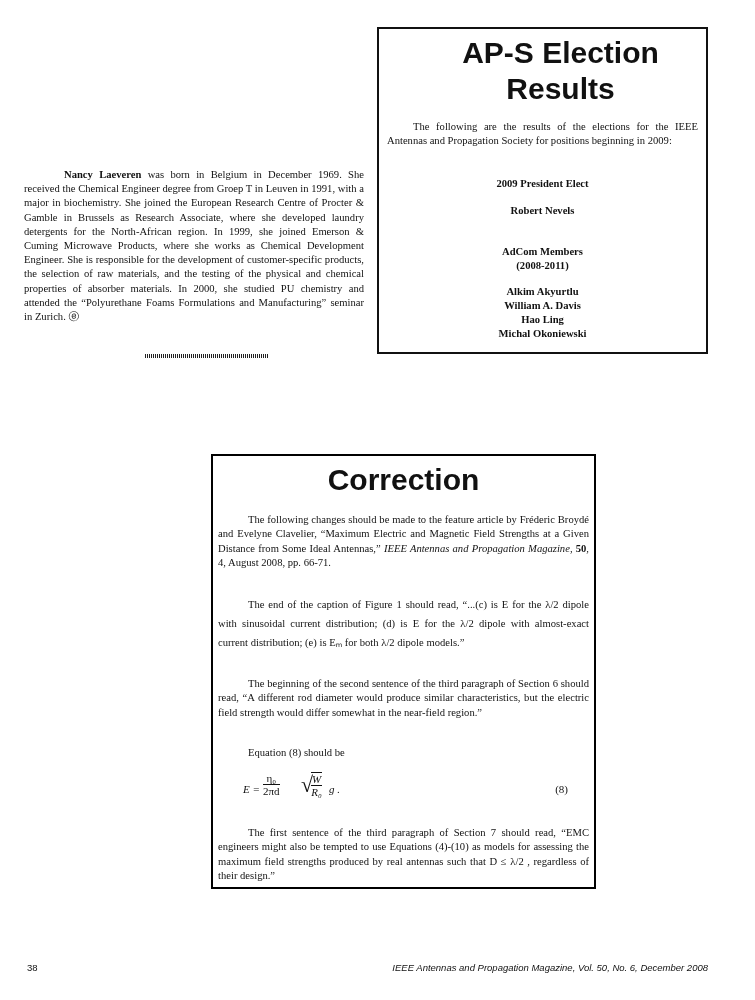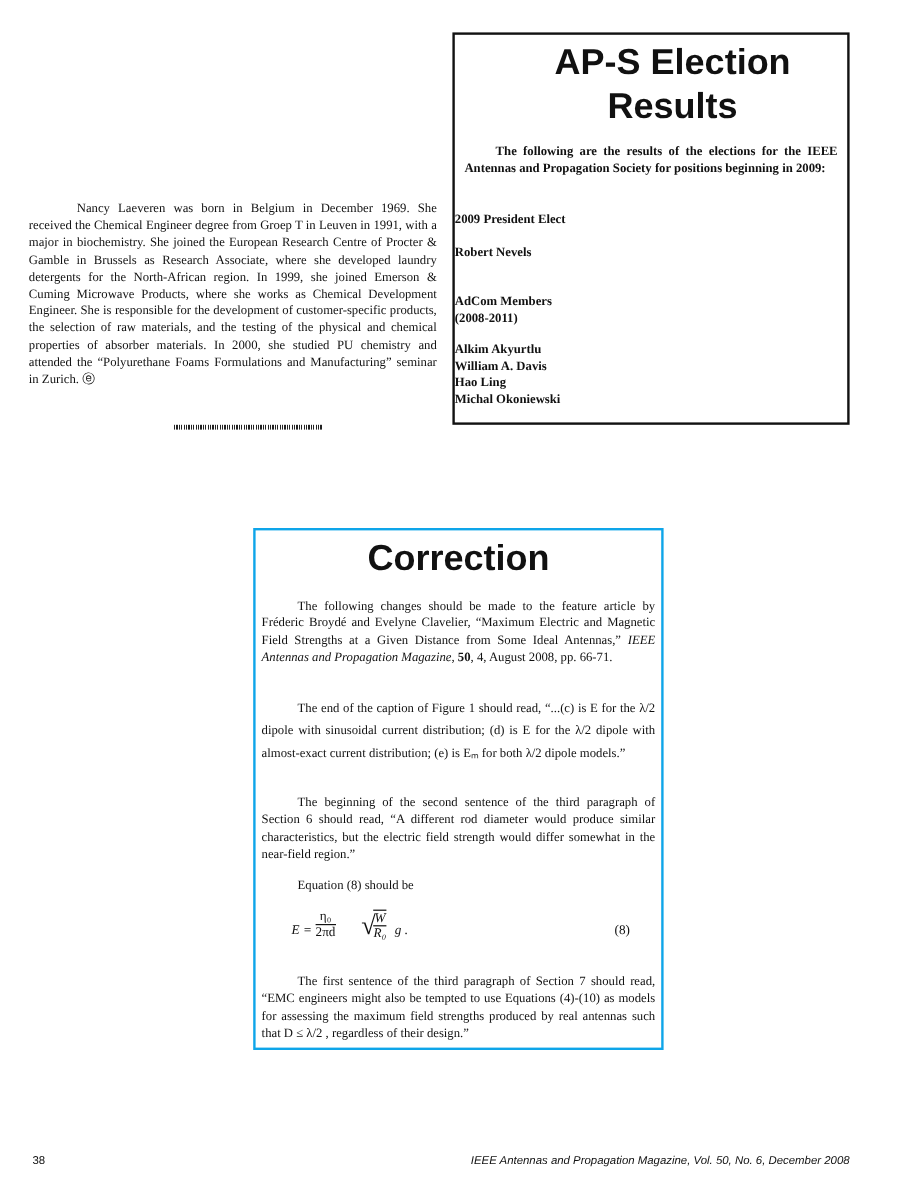--- a/index.html
+++ b/index.html
@@ -1,31 +1,31 @@
 <!DOCTYPE html>
 <html><head>
 <meta charset="utf-8">
 <style>
   html, body { margin:0; padding:0; background:#ffffff; }
   body { width:755px; height:1000px; position:relative; overflow:hidden; color:#111; font-family:"Liberation Serif", serif; }
 
   
   .bio { position:absolute; left:24px; top:168px; width:340px; font-size:10.6px; line-height:14.2px; text-align:justify; text-indent:40px; }
-  .bio b { font-weight:normal; }
+  .bio b { font-weight:bold; }
   .bio-bar { position:absolute; left:145px; top:354px; width:124px; height:4px;
     background: repeating-linear-gradient(90deg,#222 0 1px,#fff 1px 2px); }
 
   
   .election { position:absolute; left:377px; top:27px; width:331px; height:327px; border:2px solid #111; box-sizing:border-box; }
   .election h1 { margin:6px 0 0 0; font-family:"Liberation Sans", sans-serif; font-weight:bold; font-size:30px; line-height:36px; text-align:center; color:#111;padding-left:36px; }
-  .election .intro { position:absolute; left:8px; right:8px; top:91px; font-size:10.6px; line-height:14.2px; text-align:justify; text-indent:26px;font-weight:bold; }
-  .election .center { position:absolute; left:0; right:0; font-weight:bold; font-size:10.6px; line-height:13px; }
+  .election .intro { position:absolute; left:8px; right:8px; top:91px; font-size:10.6px; line-height:14.2px; text-align:justify; text-indent:26px; }
+  .election .center { position:absolute; left:0; right:0; text-align:center; font-weight:bold; font-size:10.6px; line-height:13px; }
 
   
-  .correction { position:absolute; left:211px; top:440px; width:342px; height:435px; border:2px solid #0ea5e9; box-sizing:border-box; }
+  .correction { position:absolute; left:211px; top:454px; width:385px; height:435px; border:2px solid #000000; box-sizing:border-box; }
   .correction h1 { margin:6px 0 0 0; font-family:"Liberation Sans", sans-serif; font-weight:bold; font-size:30px; line-height:36px; text-align:center; }
   .correction p { position:absolute; left:5px; right:5px; margin:0; font-size:10.6px; line-height:14.3px; text-align:justify; text-indent:30px; }
   .correction p.loose { line-height:19px; }
   .correction i { font-style:italic; }
 
   .eq { position:absolute; left:30px; right:8px; top:316px; height:40px; font-size:11px; }
   .eq .lhs { position:absolute; left:0; top:11px; font-style:italic; }
   .eq .frac { position:absolute; left:20px; top:0; text-align:center; }
   .eq .frac .num { display:block; border-bottom:1px solid #111; padding:0 2px; }
   .eq .frac .den { display:block; }

